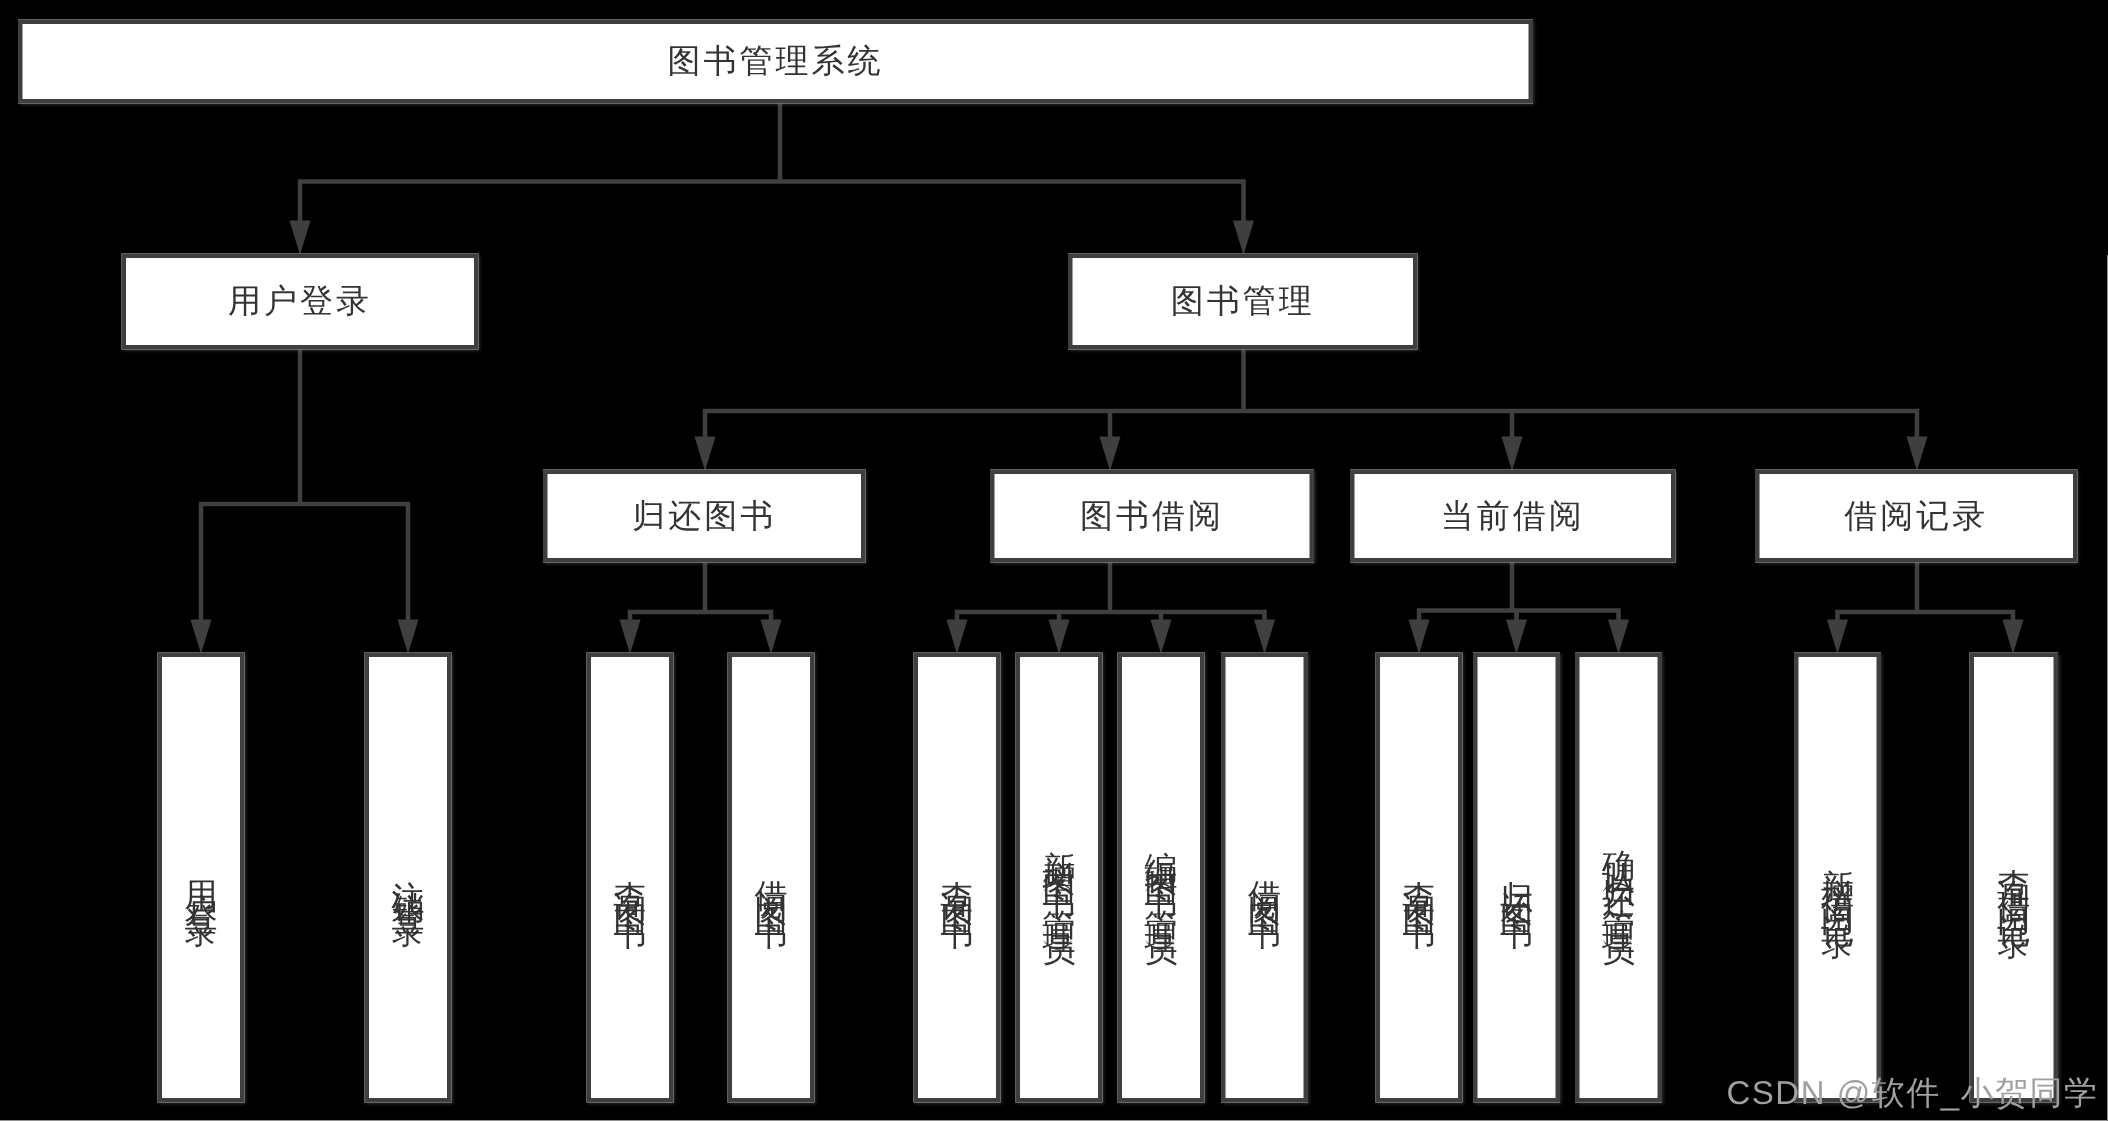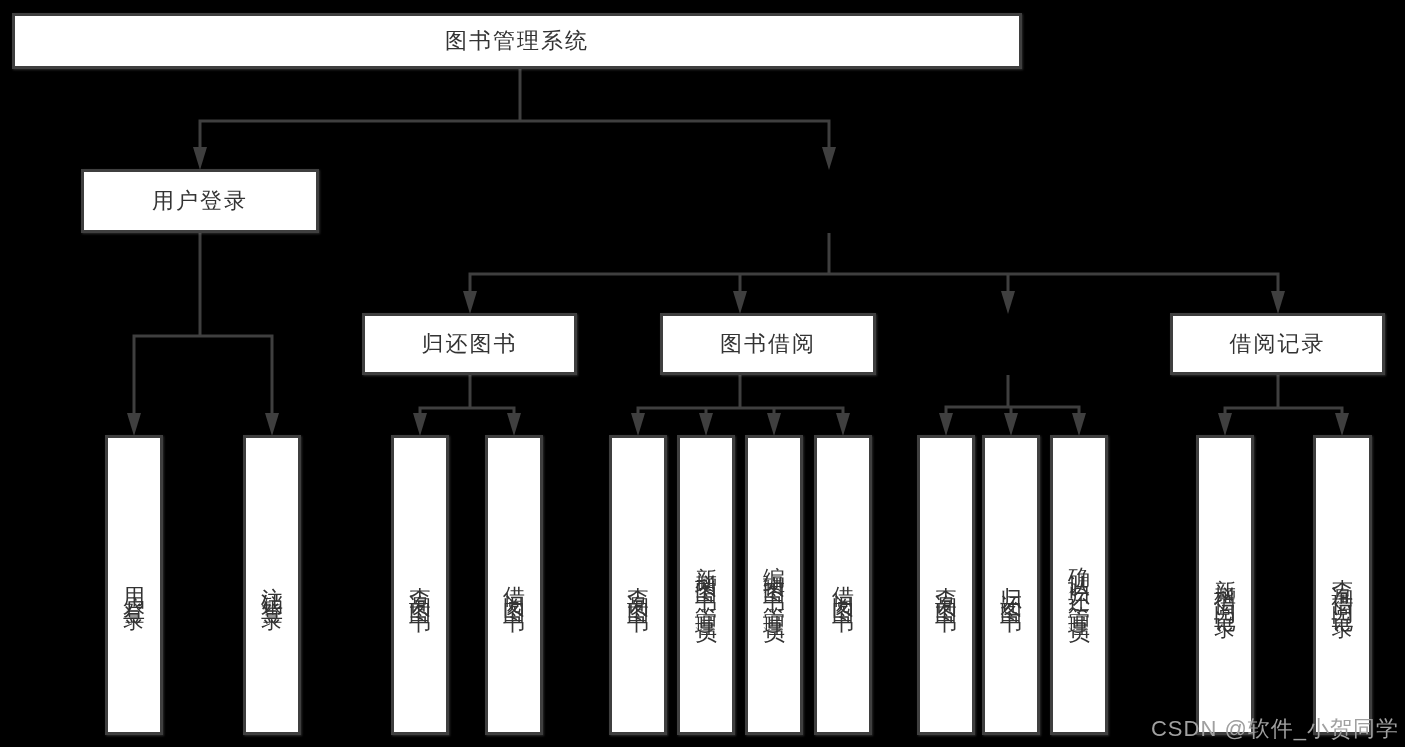--- a/index.html
+++ b/index.html
@@ -98,23 +98,25 @@
       <polygon points="1004,413 1018,413 1011,436"></polygon>
       <polygon points="1072,413 1086,413 1079,436"></polygon>
       <polygon points="1218,413 1232,413 1225,436"></polygon>
       <polygon points="1335,413 1349,413 1342,436"></polygon>
     </g>
   </svg>
 
   <div class="node h root" style="left:12px; top:13px; width:1010px; height:56px;">图书管理系统</div>
 
   <div class="node h" style="left:81px; top:169px; width:238px; height:64px;">用户登录</div>
+  <div class="node h" style="left:712px; top:169px; width:233px; height:64px;">图书管理</div>
 
   <div class="node h" style="left:362px; top:313px; width:215px; height:62px;">归还图书</div>
   <div class="node h" style="left:660px; top:313px; width:216px; height:62px;text-align:center;">图书借阅</div>
+  <div class="node h" style="left:900px; top:313px; width:217px; height:62px;">当前借阅</div>
   <div class="node h" style="left:1170px; top:313px; width:215px; height:62px;">借阅记录</div>
 
   <div class="node v" style="left:105px; top:435px; width:58px; height:300px;">用户登录</div>
   <div class="node v" style="left:243px; top:435px; width:58px; height:300px;">注销登录</div>
 
   <div class="node v" style="left:391px; top:435px; width:58px; height:300px;">查询图书</div>
   <div class="node v" style="left:485px; top:435px; width:58px; height:300px;">借阅图书</div>
 
   <div class="node v" style="left:609px; top:435px; width:58px; height:300px;">查询图书</div>
   <div class="node v" style="left:677px; top:435px; width:58px; height:300px;">新增图书（管理员）</div>

